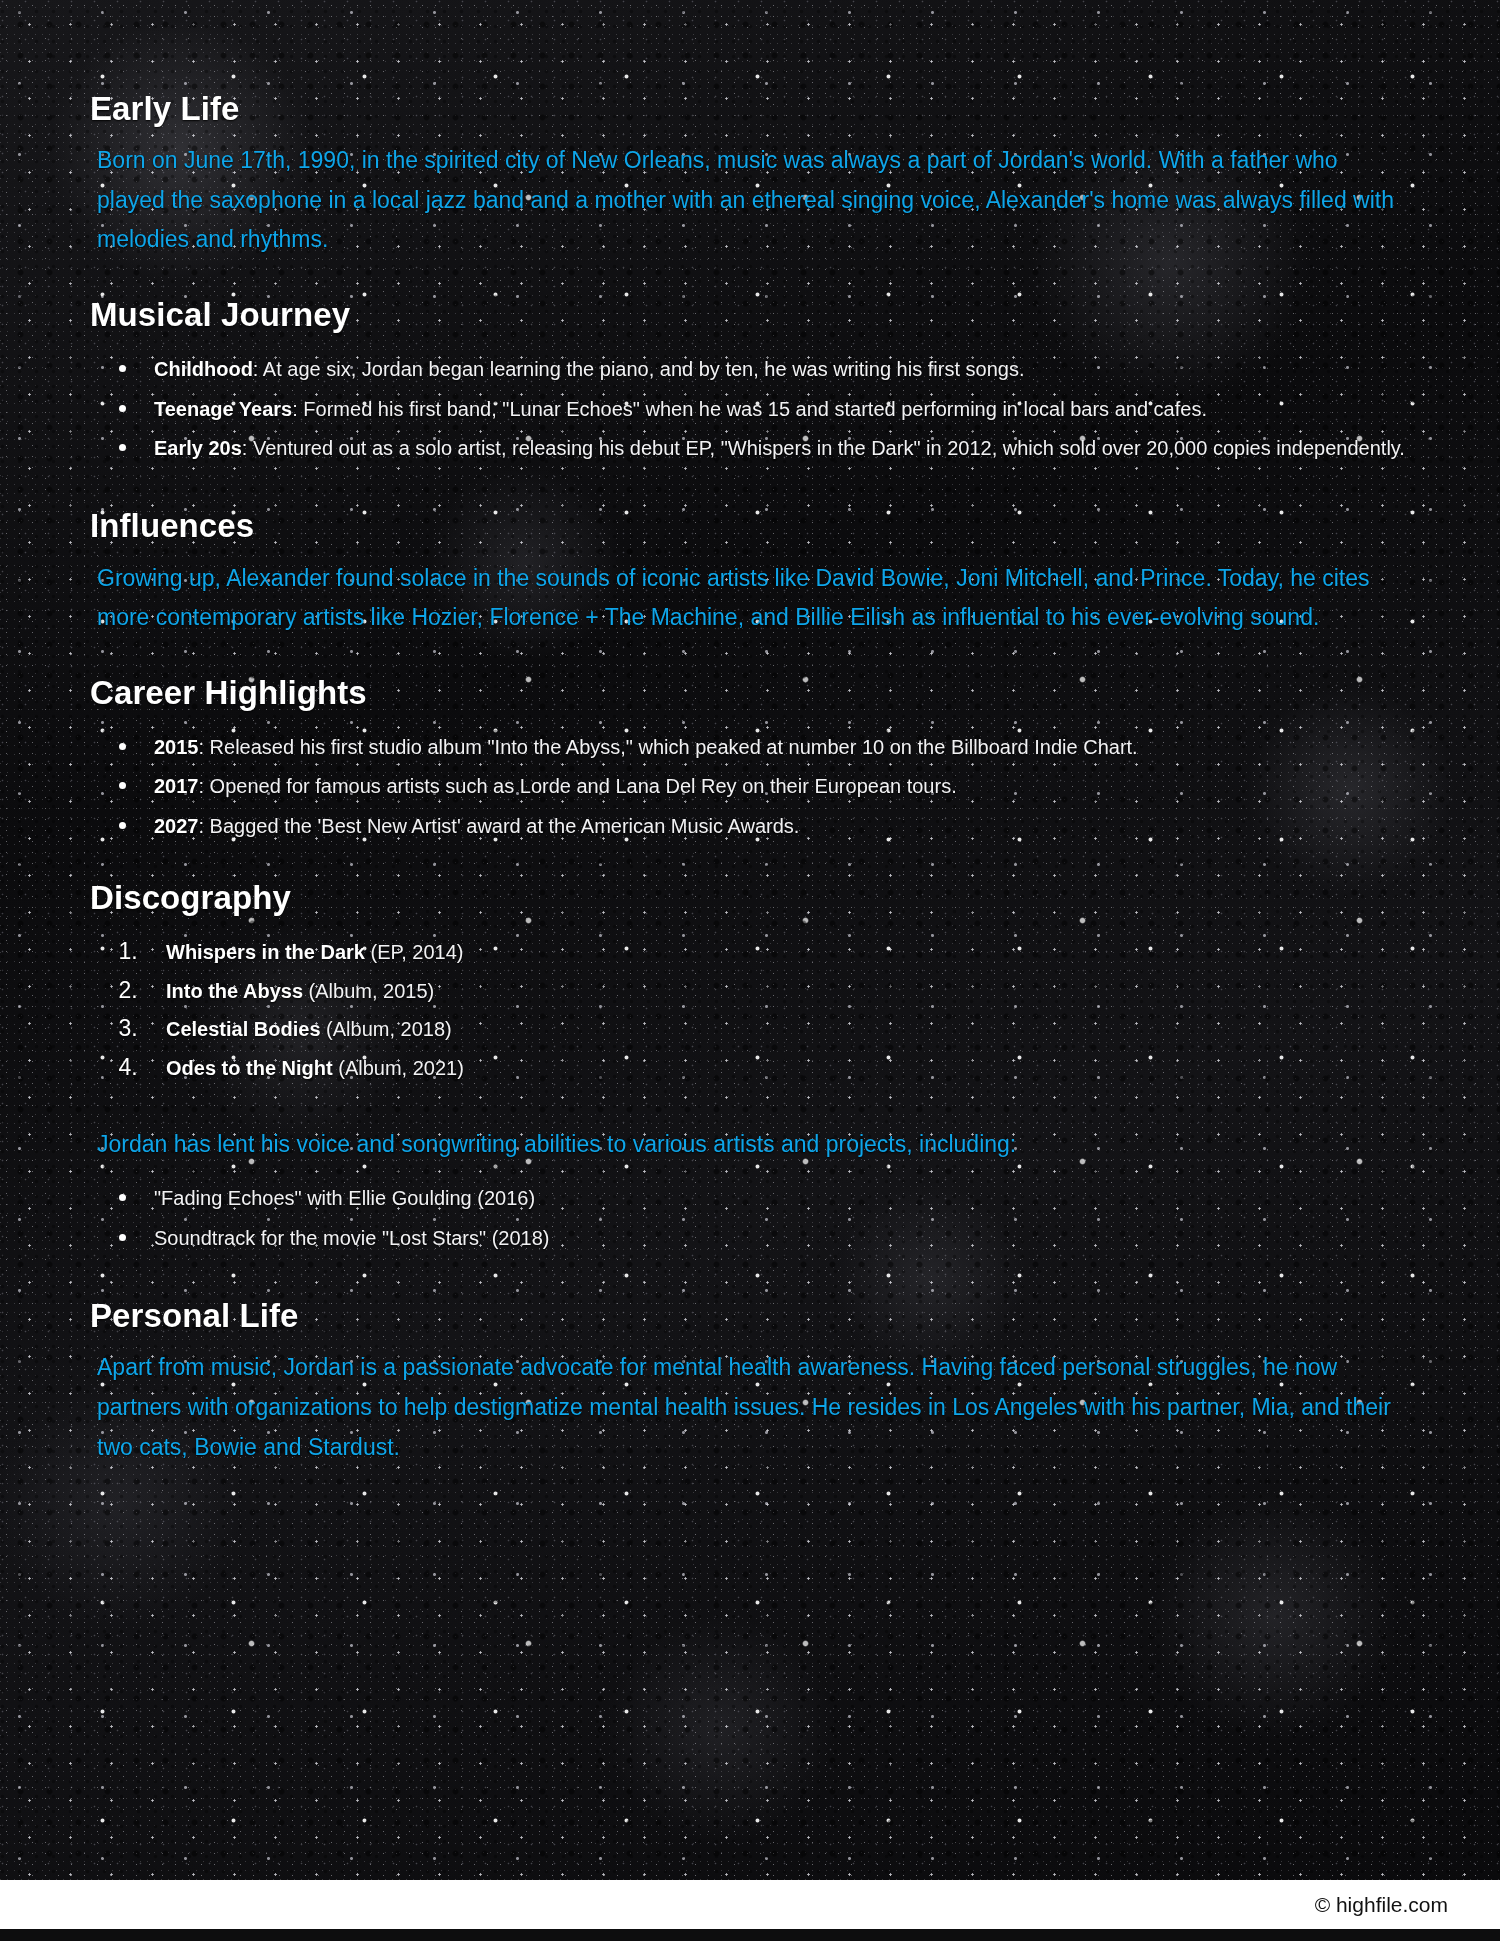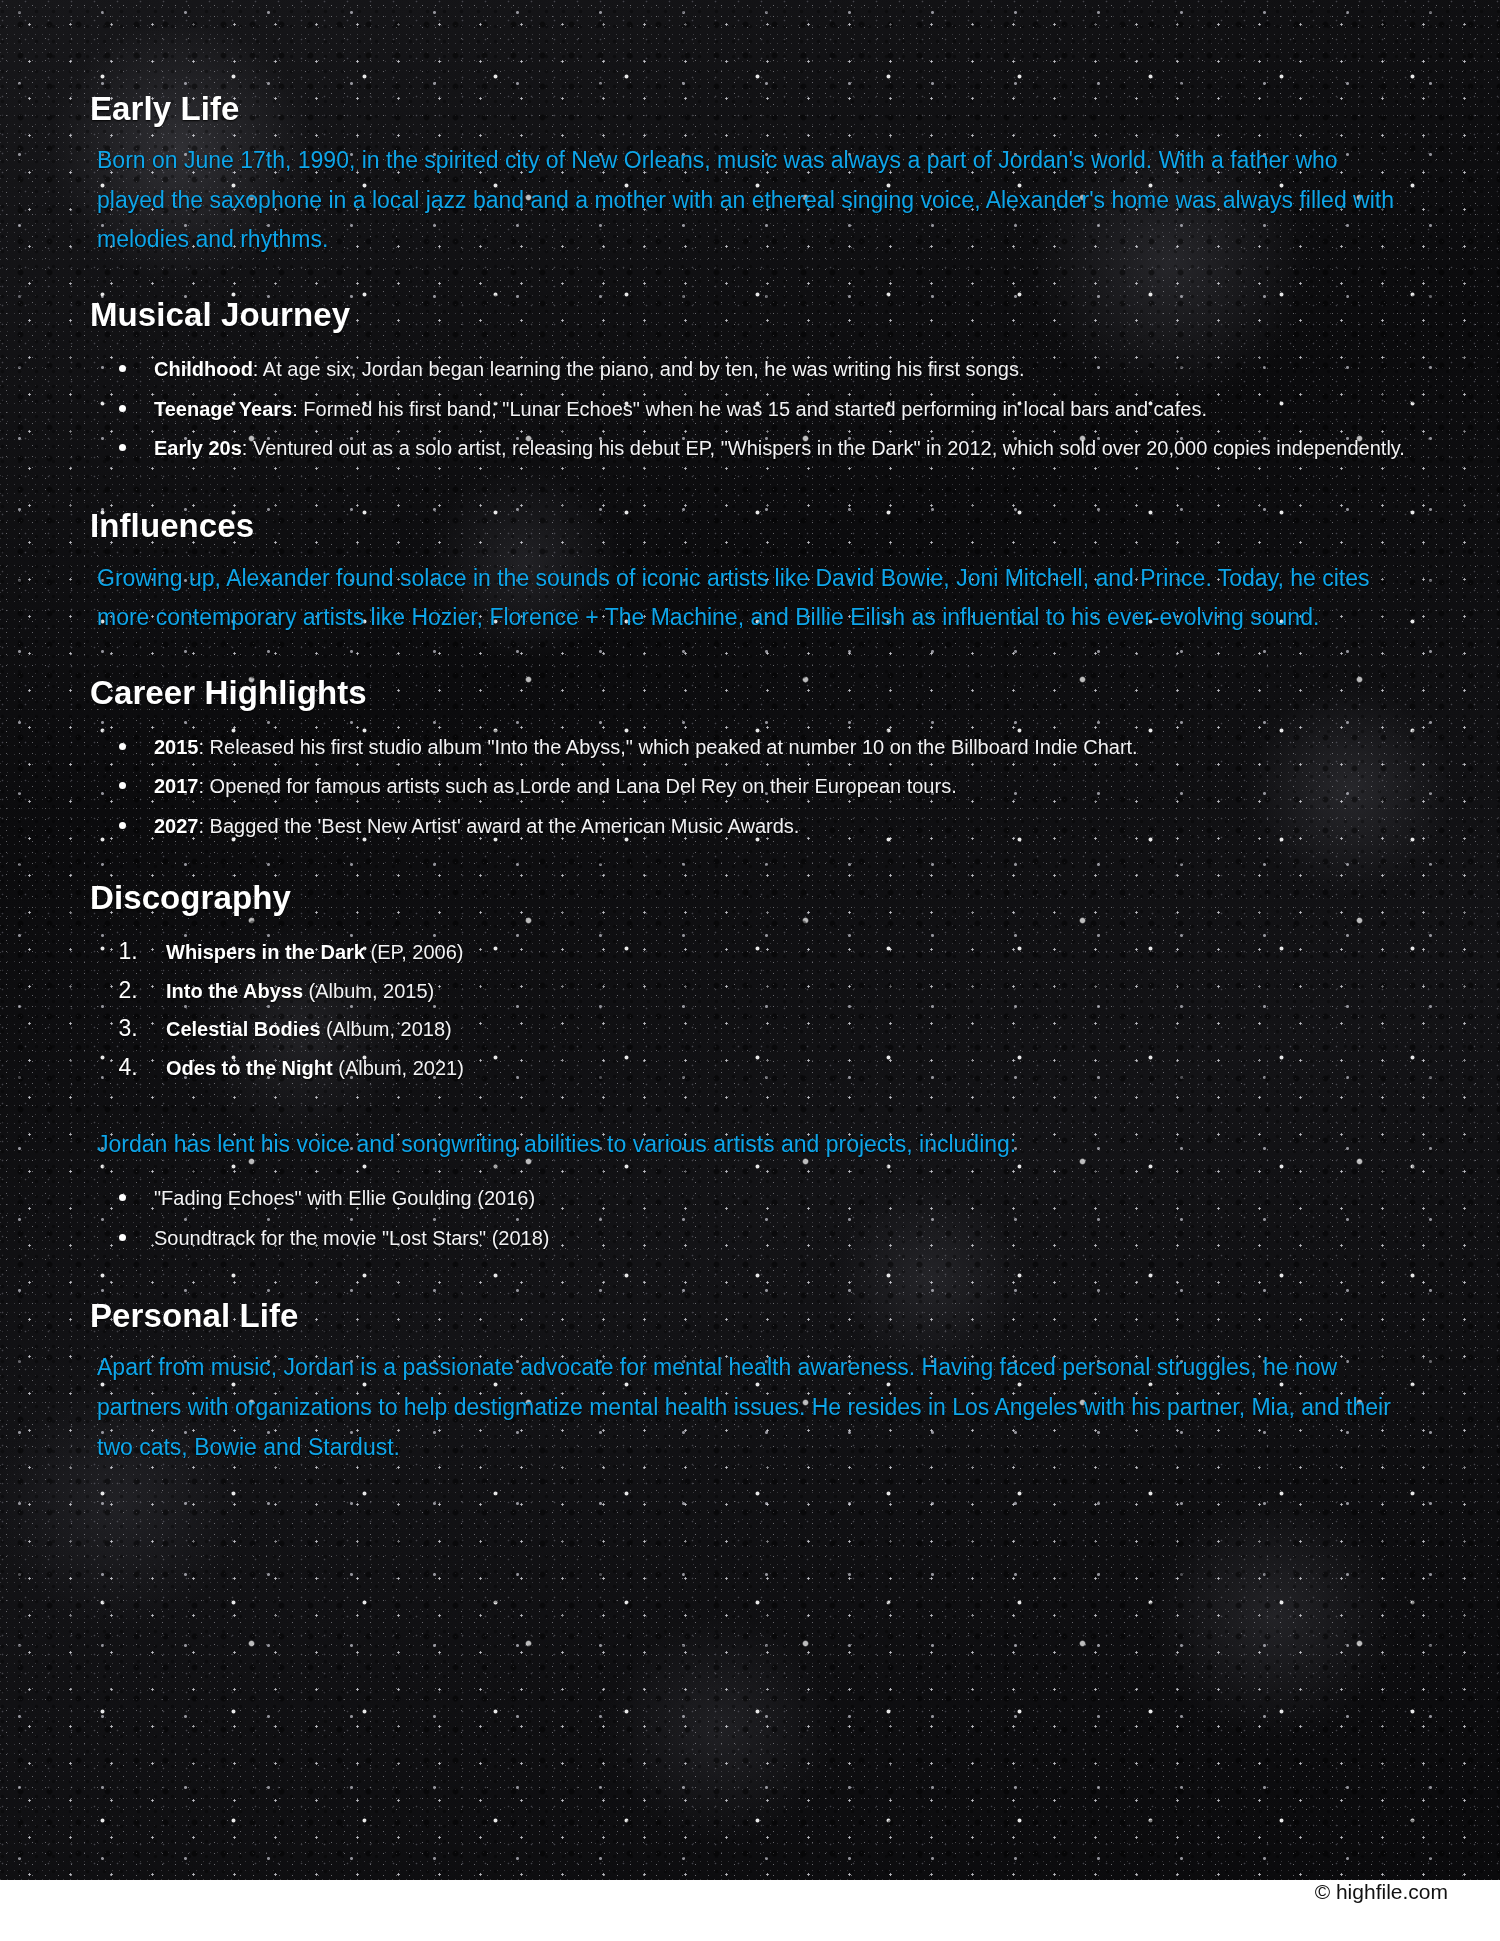--- a/index.html
+++ b/index.html
@@ -152,24 +152,24 @@
   .b { font-weight: bold; color: #ffffff; }
 
   .tight li { margin-bottom: 0; }
 
   
   #footer {
     position: absolute;
     left: 0;
     top: 1880px;
     width: 1500px;
-    height: 61px;
+    height: 49px;
     background: #ffffff;
     display: flex;
-    align-items: flex-start;
+    align-items: center;
     justify-content: flex-end;
     padding-right: 52px;
   }
 
   #footer .credit {
     font-size: 21px;
     color: #111111;
     font-family: "Liberation Sans", sans-serif;
   }
 </style>
@@ -211,21 +211,21 @@
       <ul class="blist">
         <li><span class="b">2015</span><span>: Released his first studio album "Into the Abyss," which peaked at number 10 on the Billboard Indie Chart.</span></li>
         <li><span class="b">2017</span><span>: Opened for famous artists such as Lorde and Lana Del Rey on their European tours.</span></li>
         <li><span class="b">2027</span><span>: Bagged the 'Best New Artist' award at the American Music Awards.</span></li>
       </ul>
     </section>
 
     <section class="sec-gap">
       <h2 class="heading">Discography</h2>
       <ol class="nlist tight">
-        <li><span class="b">Whispers in the Dark</span><span> (EP, 2006)</span></li>
+        <li><span class="b">Whispers in the Dark</span><span> (EP, 2014)</span></li>
         <li><span class="b">Into the Abyss</span><span> (Album, 2015)</span></li>
         <li><span class="b">Celestial Bodies</span><span> (Album, 2018)</span></li>
         <li><span class="b">Odes to the Night</span><span> (Album, 2021)</span></li>
       </ol>
     </section>
 
     <section class="sec-gap-lg">
       <p class="para gap-after-heading">Jordan has lent his voice and songwriting abilities to various artists and projects, including:</p>
       <ul class="blist tight">
         <li><span>"Fading Echoes" with Ellie Goulding (2016)</span></li>

